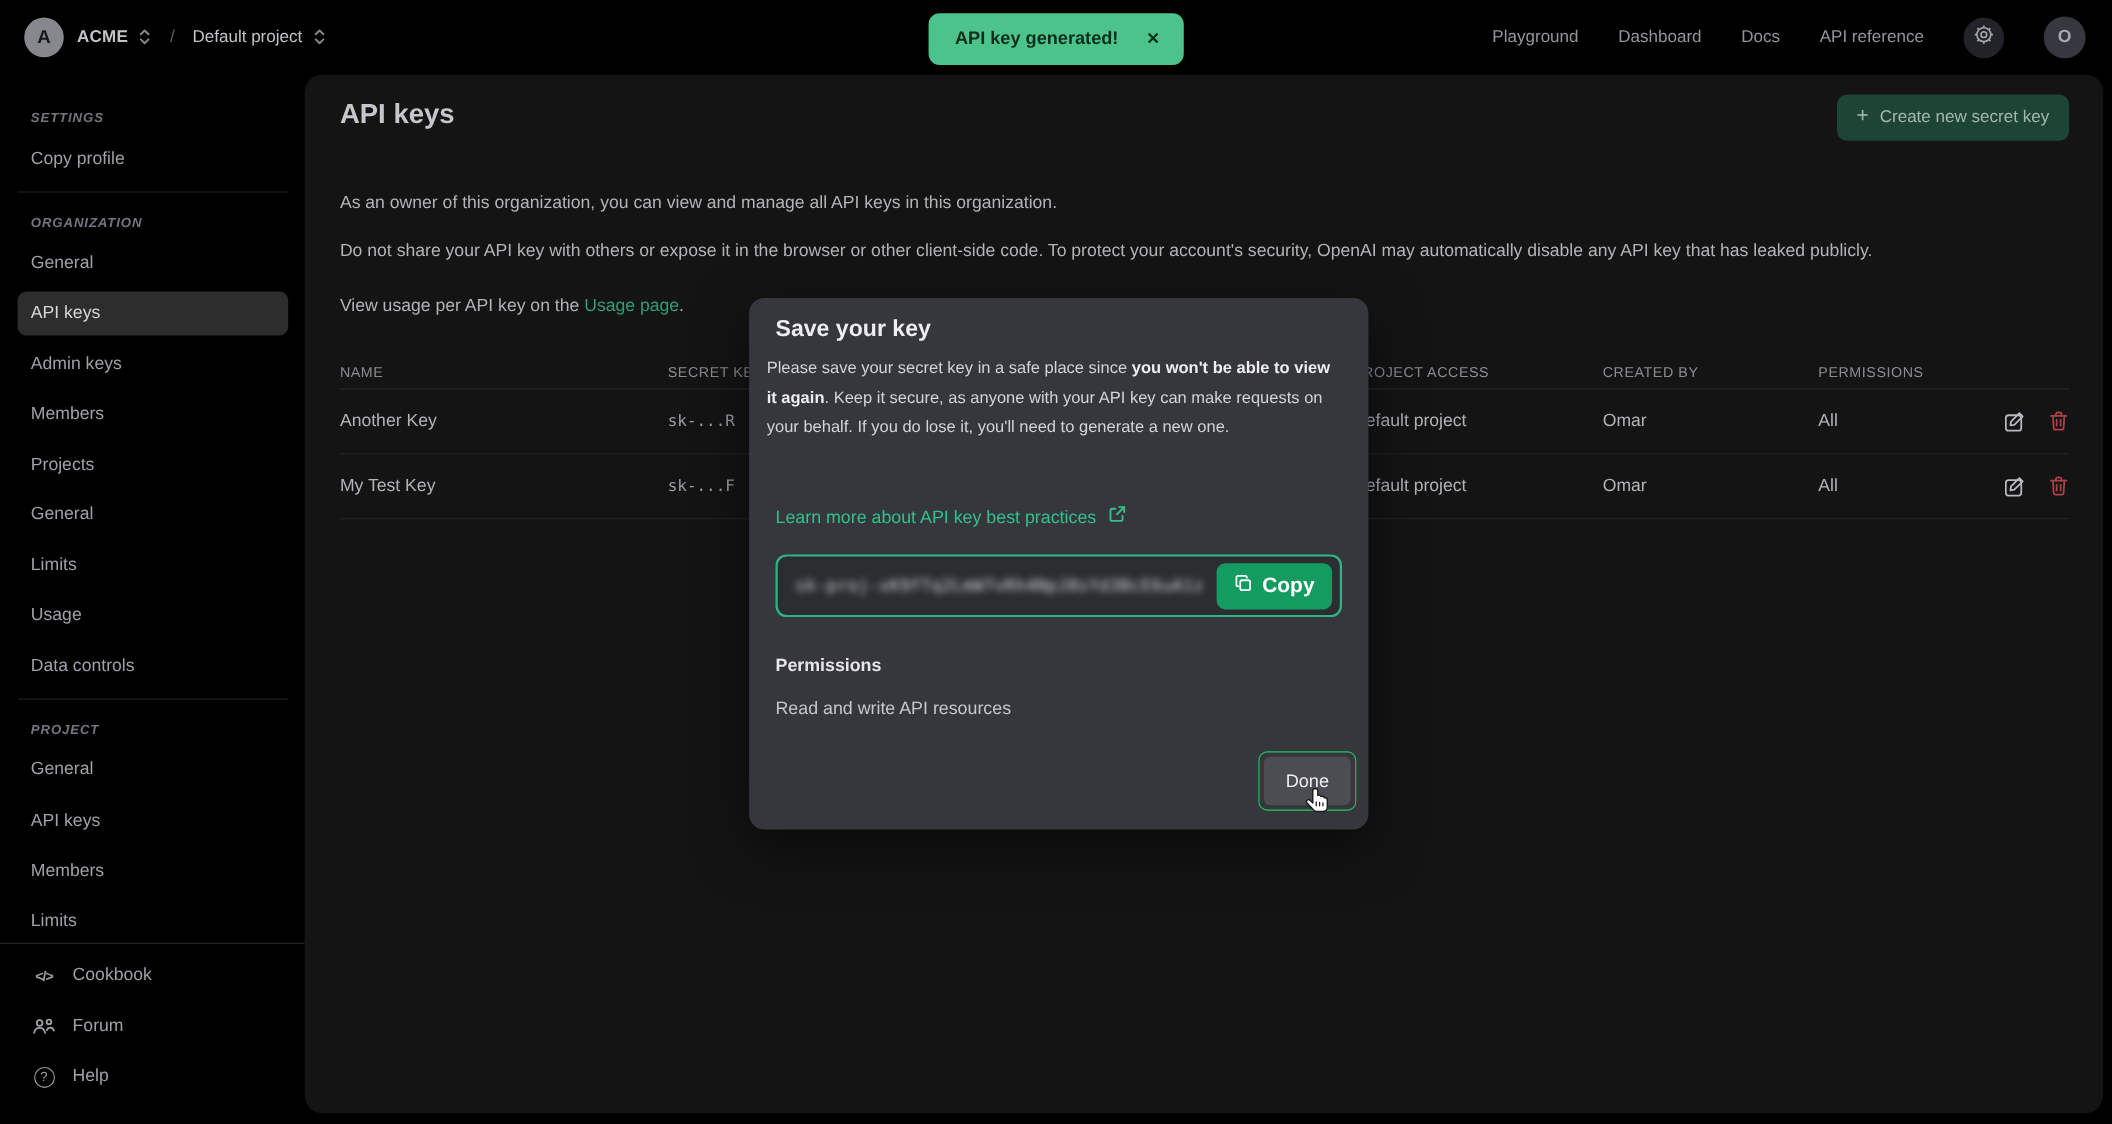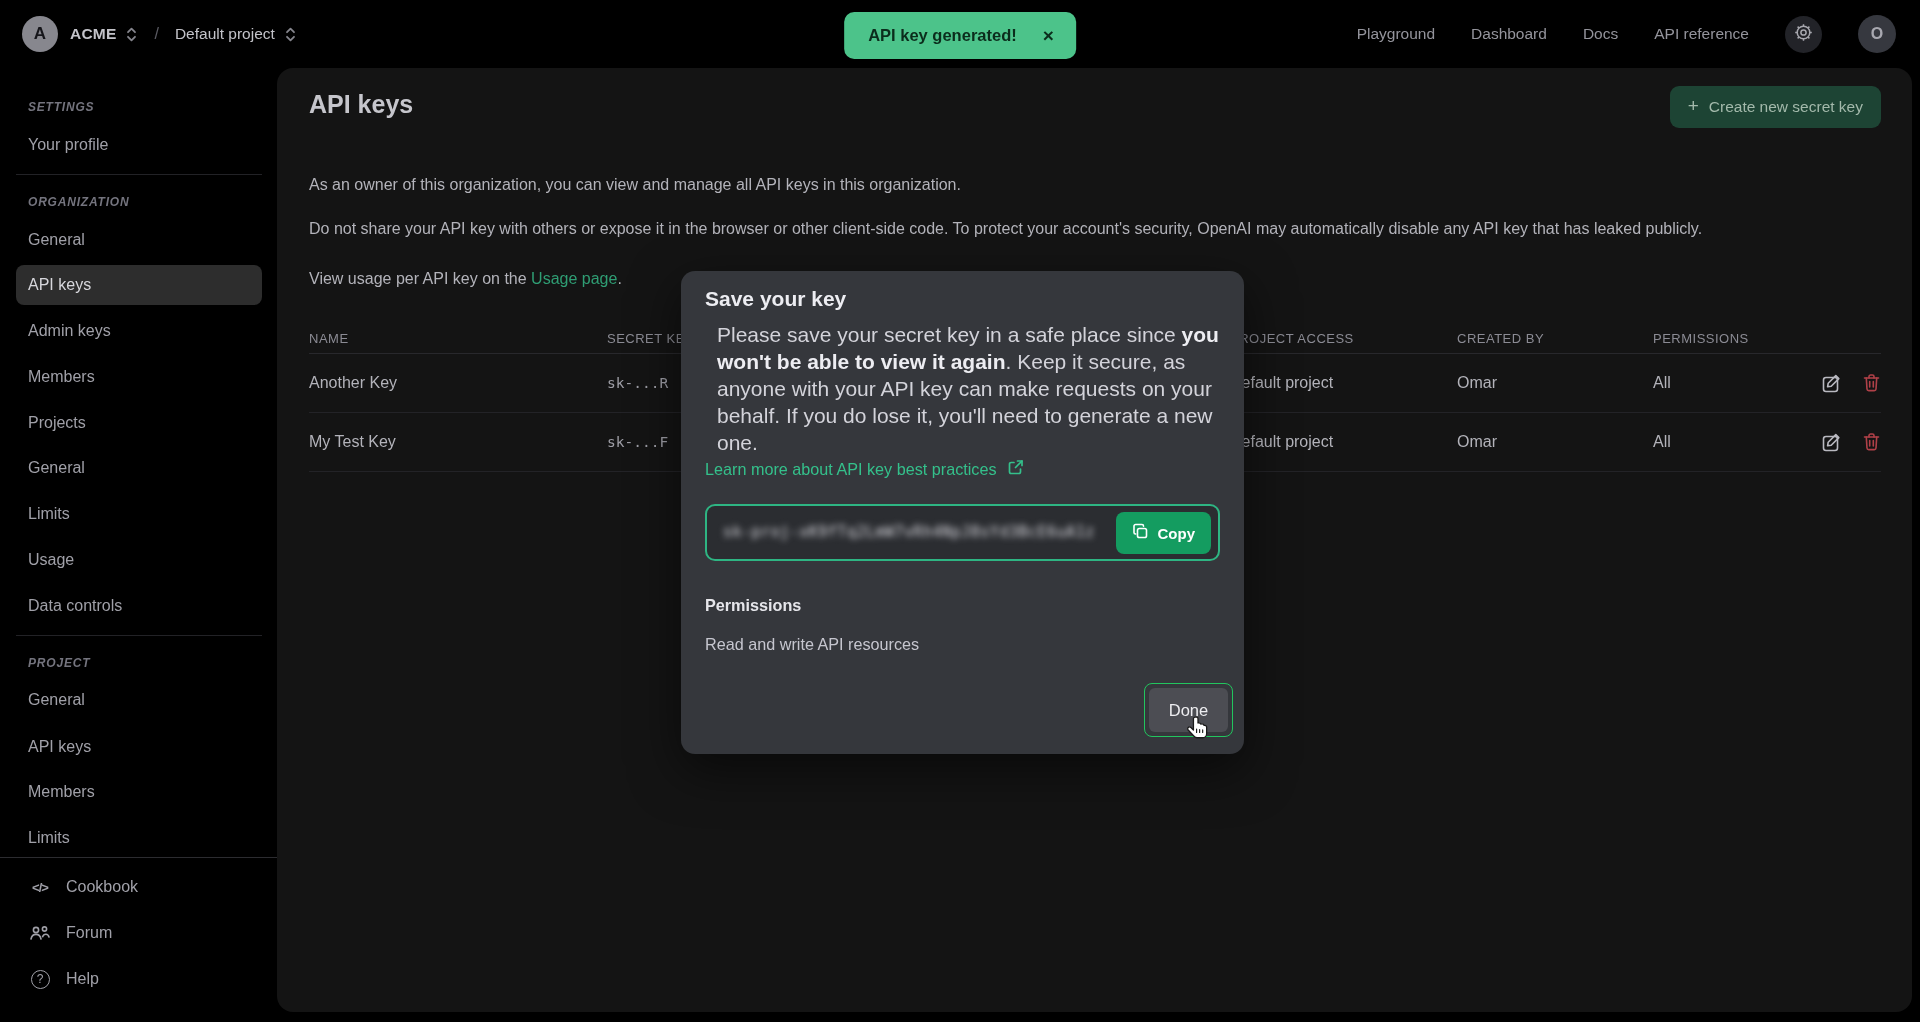--- a/index.html
+++ b/index.html
@@ -11,21 +11,21 @@
   }
 
   
   .topbar { position:absolute; top:0; left:0; right:0; height:68px; }
   .tb-left { position:absolute; left:22px; top:0; height:68px; display:flex; align-items:center; gap:12px; }
   .org-avatar { width:36px; height:36px; border-radius:50%; background:#87878e; color:#15151a;
     font-size:17px; font-weight:700; display:flex; align-items:center; justify-content:center; }
   .tb-name { color:#c3c3c9; font-size:15.5px; font-weight:600; letter-spacing:.2px; }
   .tb-proj { color:#c3c3c9; font-size:15.5px; font-weight:500; }
   .tb-sep { color:#5c5c64; font-size:16px; padding:0 4px; }
-  .selector { display:flex; align-items:center; gap:9px; cursor:pointer; }
+  .selector { display:flex; align-items:flex-start; gap:9px; cursor:pointer; }
   .chev svg { display:block; }
   .tb-right { position:absolute; right:24px; top:0; height:68px; display:flex; align-items:center; gap:36px; }
   .nav-link { color:#94949c; font-size:15.5px; cursor:pointer; }
   .icon-circle { width:37px; height:37px; border-radius:50%; background:#222328;
     display:flex; align-items:center; justify-content:center; cursor:pointer; }
   .user-circle { width:38px; height:38px; border-radius:50%; background:#36383f; color:#a8a8b0;
     font-size:16px; font-weight:600; display:flex; align-items:center; justify-content:center; cursor:pointer; }
 
   
   .toast { position:absolute; top:12px; left:50%; transform:translateX(-50%); height:47px;
@@ -68,33 +68,33 @@
   .t-row { height:59px; border-bottom:1px solid #232327; }
   .t-row .cell { font-size:16px; color:#b3b3ba; }
   .t-row .secret { font-family:"DejaVu Sans Mono", monospace; font-size:14.5px; color:#9d9da5; }
   .row-actions { display:flex; justify-content:flex-end; gap:20px; align-items:center; }
   .act-btn { cursor:pointer; display:flex; }
 
   
   .modal { position:absolute; left:681px; top:271px; width:563px; height:483px;
     background:#35373c; border-radius:14px; box-shadow:0 16px 50px rgba(0,0,0,.55); z-index:40; }
   .m-title { position:absolute; left:24px; top:16px; font-size:21px; font-weight:700; color:#ededf2; }
-  .m-body { position:absolute; left:36px; top:50px; width:517px; font-size:21px;
+  .m-body { position:absolute; left:16px; top:50px; width:517px; font-size:15px;
     line-height:27px; color:#d3d3da; }
   .m-body b { color:#ededf2; }
   .m-link { position:absolute; left:24px; top:188px; display:flex; align-items:center; gap:10px;
     color:#34c08b; font-size:16.2px; cursor:pointer; }
   .key-box { position:absolute; left:24px; right:24px; top:233px; height:57px;
     background:#2b2d31; border:2px solid #2eb583; border-radius:10px; }
   .key-blur { position:absolute; left:16px; top:0; height:53px; line-height:53px; max-width:370px;
     overflow:hidden; white-space:nowrap; color:#d8d8de; font-size:15px; letter-spacing:.5px;
     filter:blur(3.2px); font-family:"DejaVu Sans Mono", monospace; }
   .copy-btn { position:absolute; right:7px; top:6px; height:42px; padding:0 16px;
     background:#149c60; border-radius:8px; display:flex; align-items:center; gap:9px;
-    color:#fff; font-size:15px; font-weight:700; cursor:pointer; }
+    color:#fff; font-size:19px; font-weight:700; cursor:pointer; }
   .m-perm-label { position:absolute; left:24px; top:325px; font-size:16.2px; font-weight:700; color:#e6e6eb; }
   .m-perm-value { position:absolute; left:24px; top:364px; font-size:16.2px; color:#c6c6cf; }
   .done-ring { position:absolute; right:11px; top:412px; border:1px solid #22c55e;
     border-radius:8px; padding:4px; }
   .done-btn { width:79px; height:44px; background:#4c4d53; border-radius:6px; color:#ededf0;
     font-size:16.5px; font-weight:500; display:flex; align-items:center; justify-content:center; cursor:pointer; }
   .cursor { position:absolute; left:504px; top:444px; z-index:60; pointer-events:none; }
 </style>
 </head>
 <body>
@@ -143,21 +143,21 @@
     </div>
   </div>
 
   <div class="toast">
     <span class="toast-msg">API key generated!</span>
     <span class="toast-x">×</span>
   </div>
 
   <div class="sidebar">
     <div class="s-label" style="top:29px">SETTINGS</div>
-    <div class="s-item" style="top:54px">Your profile</div>
+    <div class="s-item" style="top:54px">Copy profile</div>
     <div class="s-div" style="top:106px"></div>
 
     <div class="s-label" style="top:124px">ORGANIZATION</div>
     <div class="s-item" style="top:149px">General</div>
     <div class="s-item active" style="top:197px">API keys</div>
     <div class="s-item" style="top:240px">Admin keys</div>
     <div class="s-item" style="top:286px">Members</div>
     <div class="s-item" style="top:332px">Projects</div>
     <div class="s-item" style="top:377px">General</div>
     <div class="s-item" style="top:423px">Limits</div>

